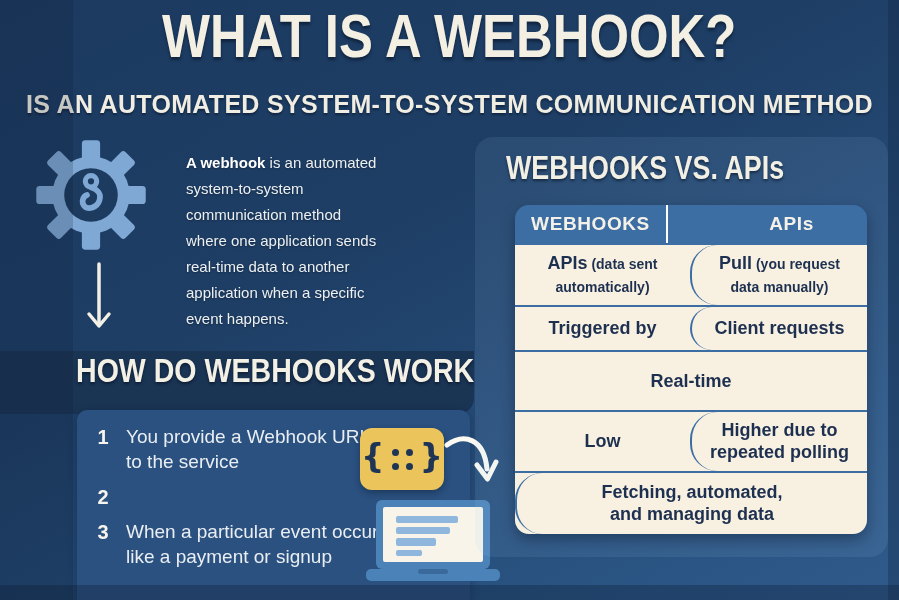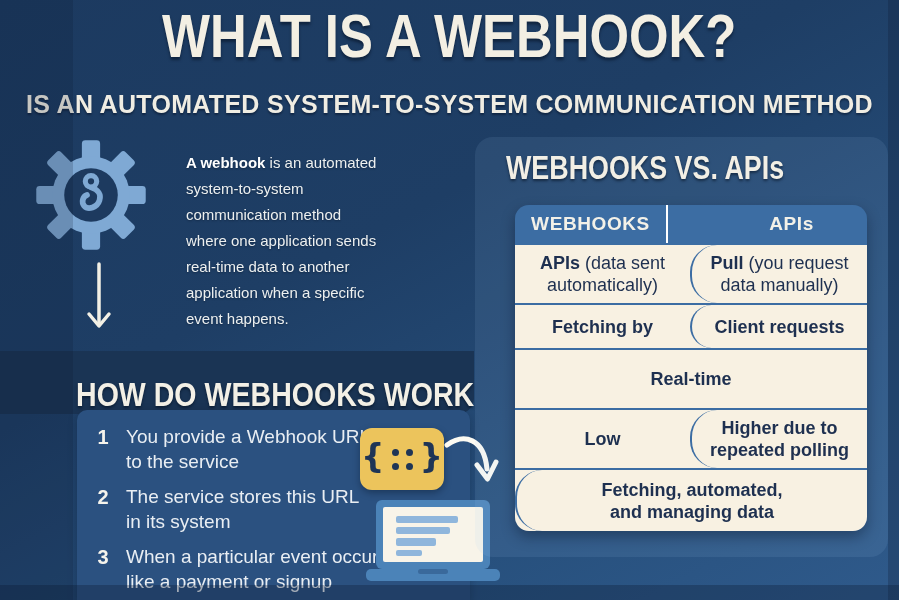--- a/index.html
+++ b/index.html
@@ -30,21 +30,21 @@
   .definition {
     position:absolute; left:186px; top:150px; width:300px;
     font-size:15px; line-height:26px; color:#edf0f0; white-space:pre-line;
     text-shadow:0 1px 2px rgba(4,14,30,0.4);
   }
   .definition .lead { font-weight:bold; color:#ffffff; }
 
   .how-band {
     position:absolute; left:0; top:351px; width:474px; height:63px;
     background:#1a3454; border-radius:0 0 16px 0;
-    display:flex; align-items:flex-end; padding-left:76px;
+    display:flex; align-items:flex-start; padding-left:76px;
   }
   .how-heading {
     display:inline-block; font-size:34px; font-weight:bold; color:#f3f0e6;
     transform:scaleX(0.84); transform-origin:0 50%; white-space:nowrap;
     text-shadow:0 2px 3px rgba(4,14,30,0.55);
   }
 
   .steps-panel {
     position:absolute; left:77px; top:410px; width:393px; height:190px;
     background:#2b5180; border-radius:10px 10px 0 0; padding:15px 0 0 14px;
@@ -99,21 +99,21 @@
   .trow { display:flex; background:#f8f1e2; border-top:2px solid #3c6da3; }
   .td {
     flex:1 1 0; display:flex; align-items:center; justify-content:center;
     padding:7px 9px;
   }
   .td.second { border-left:2px solid #3c6da3;border-radius:27px; }
   .cell-text {
     font-size:18px; font-weight:bold; color:#1e3050; text-align:center;
     white-space:pre-line; line-height:22px;
   }
-  .cell-text .n { font-weight:normal; font-size:18px; }
+  .cell-text .n { font-weight:bold; font-size:14px; }
   .r1 { min-height:57px; } .r2 { min-height:45px; } .r3 { min-height:60px; }
   .r4 { min-height:59px; } .r5 { min-height:63px; }
 
   
   .left-shade   { position:absolute; left:0; top:0; width:73px; height:600px; background:rgba(10,24,46,0.18); pointer-events:none; }
   .right-shade  { position:absolute; right:0; top:0; width:11px; height:600px; background:rgba(10,24,46,0.25); pointer-events:none; }
   .bottom-shade { position:absolute; left:0; top:585px; width:899px; height:15px; background:rgba(10,24,46,0.30); pointer-events:none; }
 </style>
 </head>
 <body>
@@ -166,22 +166,20 @@
   </div>
 
   <div class="steps-panel">
     <div class="step">
       <div class="step-num">1</div>
       <div class="step-text">You provide a Webhook URL
 to the service</div>
     </div>
     <div class="step">
       <div class="step-num">2</div>
-      <div class="step-text">The service stores this URL
-in its system</div>
     </div>
     <div class="step">
       <div class="step-num">3</div>
       <div class="step-text">When a particular event occurs,
 like a payment or signup</div>
     </div>
   </div>
 
   <div class="payload-icon">
     <span class="brace">{</span>
@@ -233,21 +231,21 @@
 automatically)</span></span>
       </div>
       <div class="td second">
         <span class="cell-text"><span class="b">Pull</span><span class="n"> (you request
 data manually)</span></span>
       </div>
     </div>
 
     <div class="trow r2">
       <div class="td">
-        <span class="cell-text"><span class="b">Fetching by</span><span class="n"></span></span>
+        <span class="cell-text"><span class="b">Triggered by</span><span class="n"></span></span>
       </div>
       <div class="td second">
         <span class="cell-text"><span class="b">Client requests</span><span class="n"></span></span>
       </div>
     </div>
 
     <div class="trow r3">
       <div class="td">
         <span class="cell-text"><span class="b">Real-time</span><span class="n"></span></span>
       </div>

